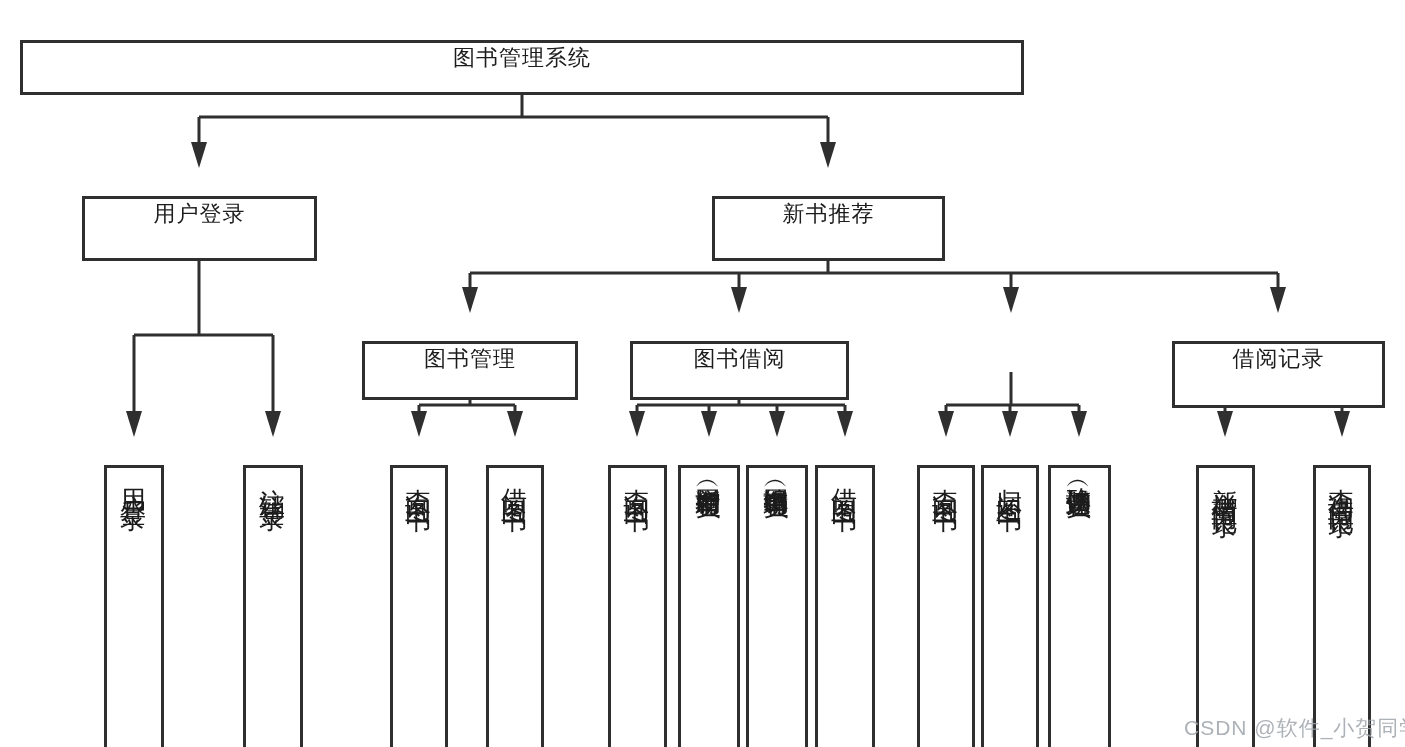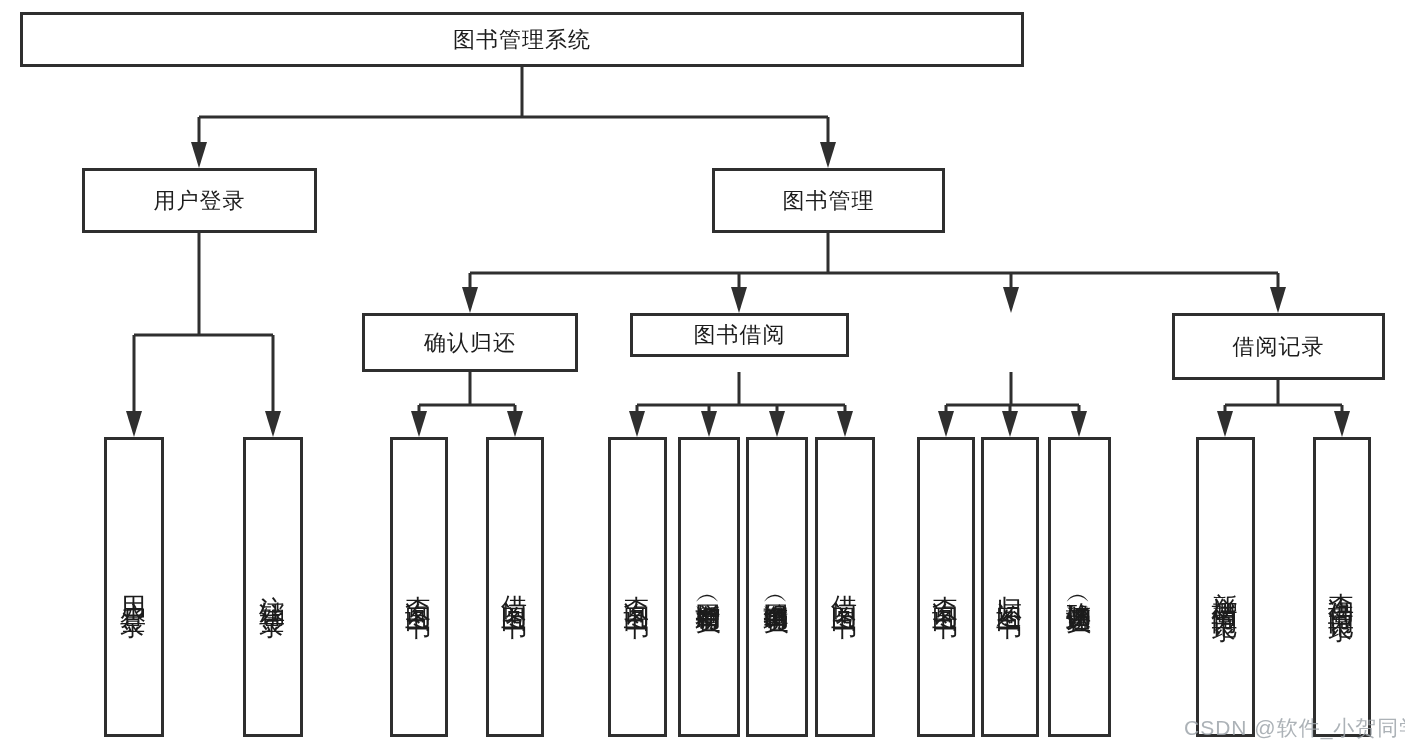--- a/index.html
+++ b/index.html
@@ -16,26 +16,26 @@
     left: 0; top: 0;
     width: 1405px; height: 747px;
     z-index: 0;
   }
   .node {
     position: absolute;
     box-sizing: border-box;
     border: 3px solid #2f2f2f;
     background: #ffffff;
     display: flex;
-    align-items: center;
     justify-content: center;
     color: #1c1c1c;
     font-size: 22px;
     z-index: 1;
     letter-spacing: 1px;
+    margin-top: 28px;
   }
   .leaf span {
     writing-mode: vertical-rl;
     text-orientation: mixed;
     font-size: 26px;
     letter-spacing: 6px;
     white-space: nowrap;
   }
   .leaf.len6 span { letter-spacing: 5px; }
   .leaf.len9 span { font-size: 25px; letter-spacing: 1px; }
@@ -103,27 +103,27 @@
   </svg>
 
   <div class="node" style="left:20px; top:12px; width:1004px; height:55px;">
     <span>图书管理系统</span>
   </div>
 
   <div class="node" style="left:82px; top:168px; width:235px; height:65px;">
     <span>用户登录</span>
   </div>
   <div class="node" style="left:712px; top:168px; width:233px; height:65px;">
-    <span>图书管理</span>
+    <span>新书推荐</span>
   </div>
 
   <div class="node" style="left:362px; top:313px; width:216px; height:59px;">
-    <span>确认归还</span>
+    <span>图书管理</span>
   </div>
-  <div class="node" style="left:630px; top:313px; width:219px; height:44px;font-family:Liberation Serif, serif;">
+  <div class="node" style="left:630px; top:313px; width:219px; height:59px;font-family:Liberation Serif, serif;">
     <span>图书借阅</span>
   </div>
   <div class="node" style="left:1172px; top:313px; width:213px; height:67px;">
     <span>借阅记录</span>
   </div>
 
   <div class="node leaf len4" style="left:104px; top:437px; width:60px; height:300px;">
     <span>用户登录</span>
   </div>
   <div class="node leaf len4" style="left:243px; top:437px; width:60px; height:300px;">

